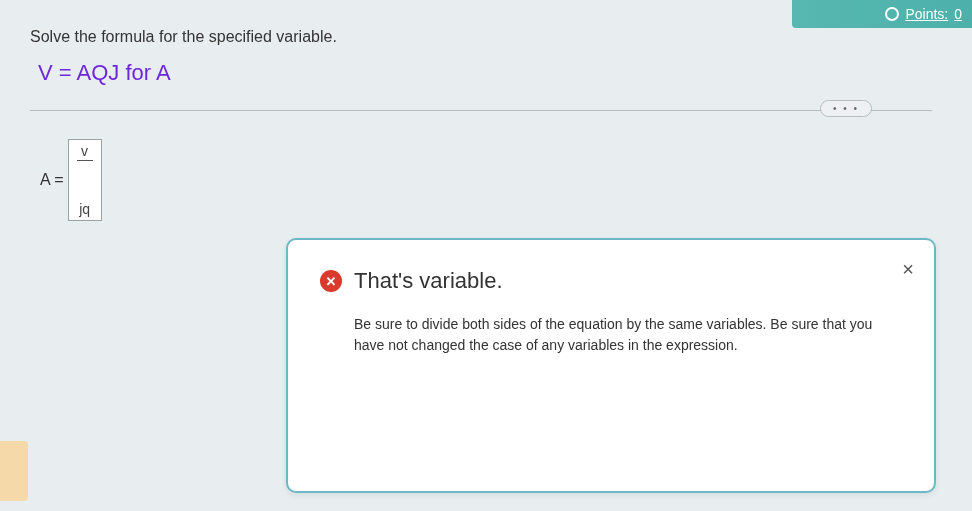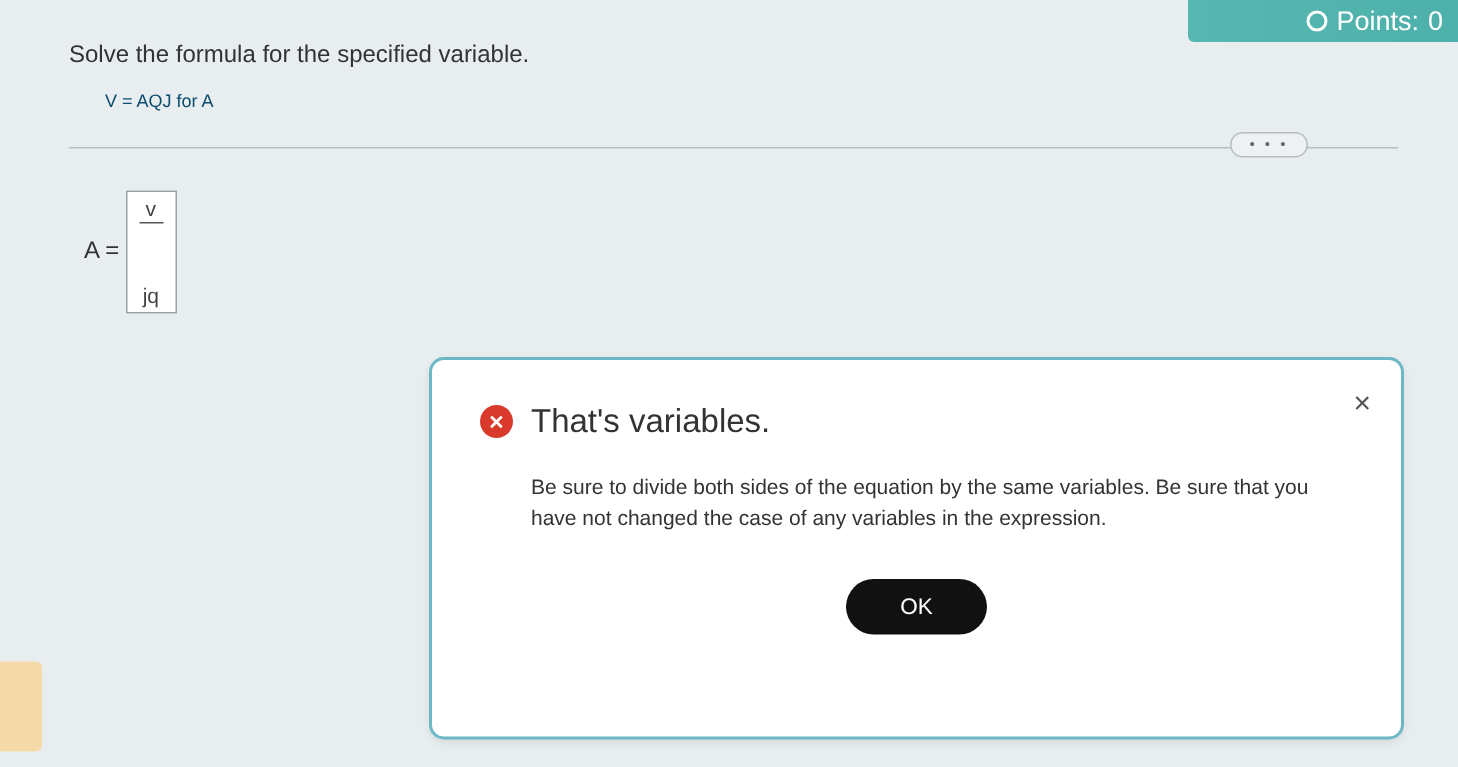--- a/index.html
+++ b/index.html
@@ -19,43 +19,44 @@
       position: absolute;
       top: 0;
       right: 0;
       height: 28px;
       background: linear-gradient(to right, #56b8b0, #4db0aa);
       display: flex;
       align-items: center;
       justify-content: flex-end;
       padding: 0 10px;
       color: #fff;
-      font-size: 18px;
+      font-size: 14px;
       gap: 6px;
       width: 180px;
       border-bottom-left-radius: 4px;
+      text-decoration: underline;
     }
     .points-circle {
       width: 14px;
       height: 14px;
       border: 2px solid #fff;
       border-radius: 50%;
     }
     .content {
-      padding: 28px 40px 0 46px;
+      padding: 28px 40px 0 30px;
     }
     .instruction {
       font-size: 16px;
       color: #333;
       margin-bottom: 14px;
     }
     .formula {
-      font-size: 12px;
-      color: #0c4a6e;
-      margin-left: 24px;
+      font-size: 22px;
+      color: #6d28d9;
+      margin-left: 8px;
       margin-bottom: 24px;
     }
     .divider-wrap {
       position: relative;
       height: 1px;
       background: #b5bdc2;
       margin: 4px 0 28px 0;
     }
     .ellipsis-pill {
       position: absolute;
@@ -209,17 +210,16 @@
 </div>
 
 <div class="left-tab"></div>
 
 <div class="feedback-modal">
   <button class="close-x">
     <span>×</span>
   </button>
   <div class="feedback-header">
     <span class="error-icon"></span>
-    <span class="feedback-title">That's variables.</span>
+    <span class="feedback-title">That's variable.</span>
   </div>
   <div class="feedback-body">Be sure to divide both sides of the equation by the same variables. Be sure that you have not changed the case of any variables in the expression.</div>
-  <button class="ok-button">OK</button>
 </div>
 
 </body></html>

